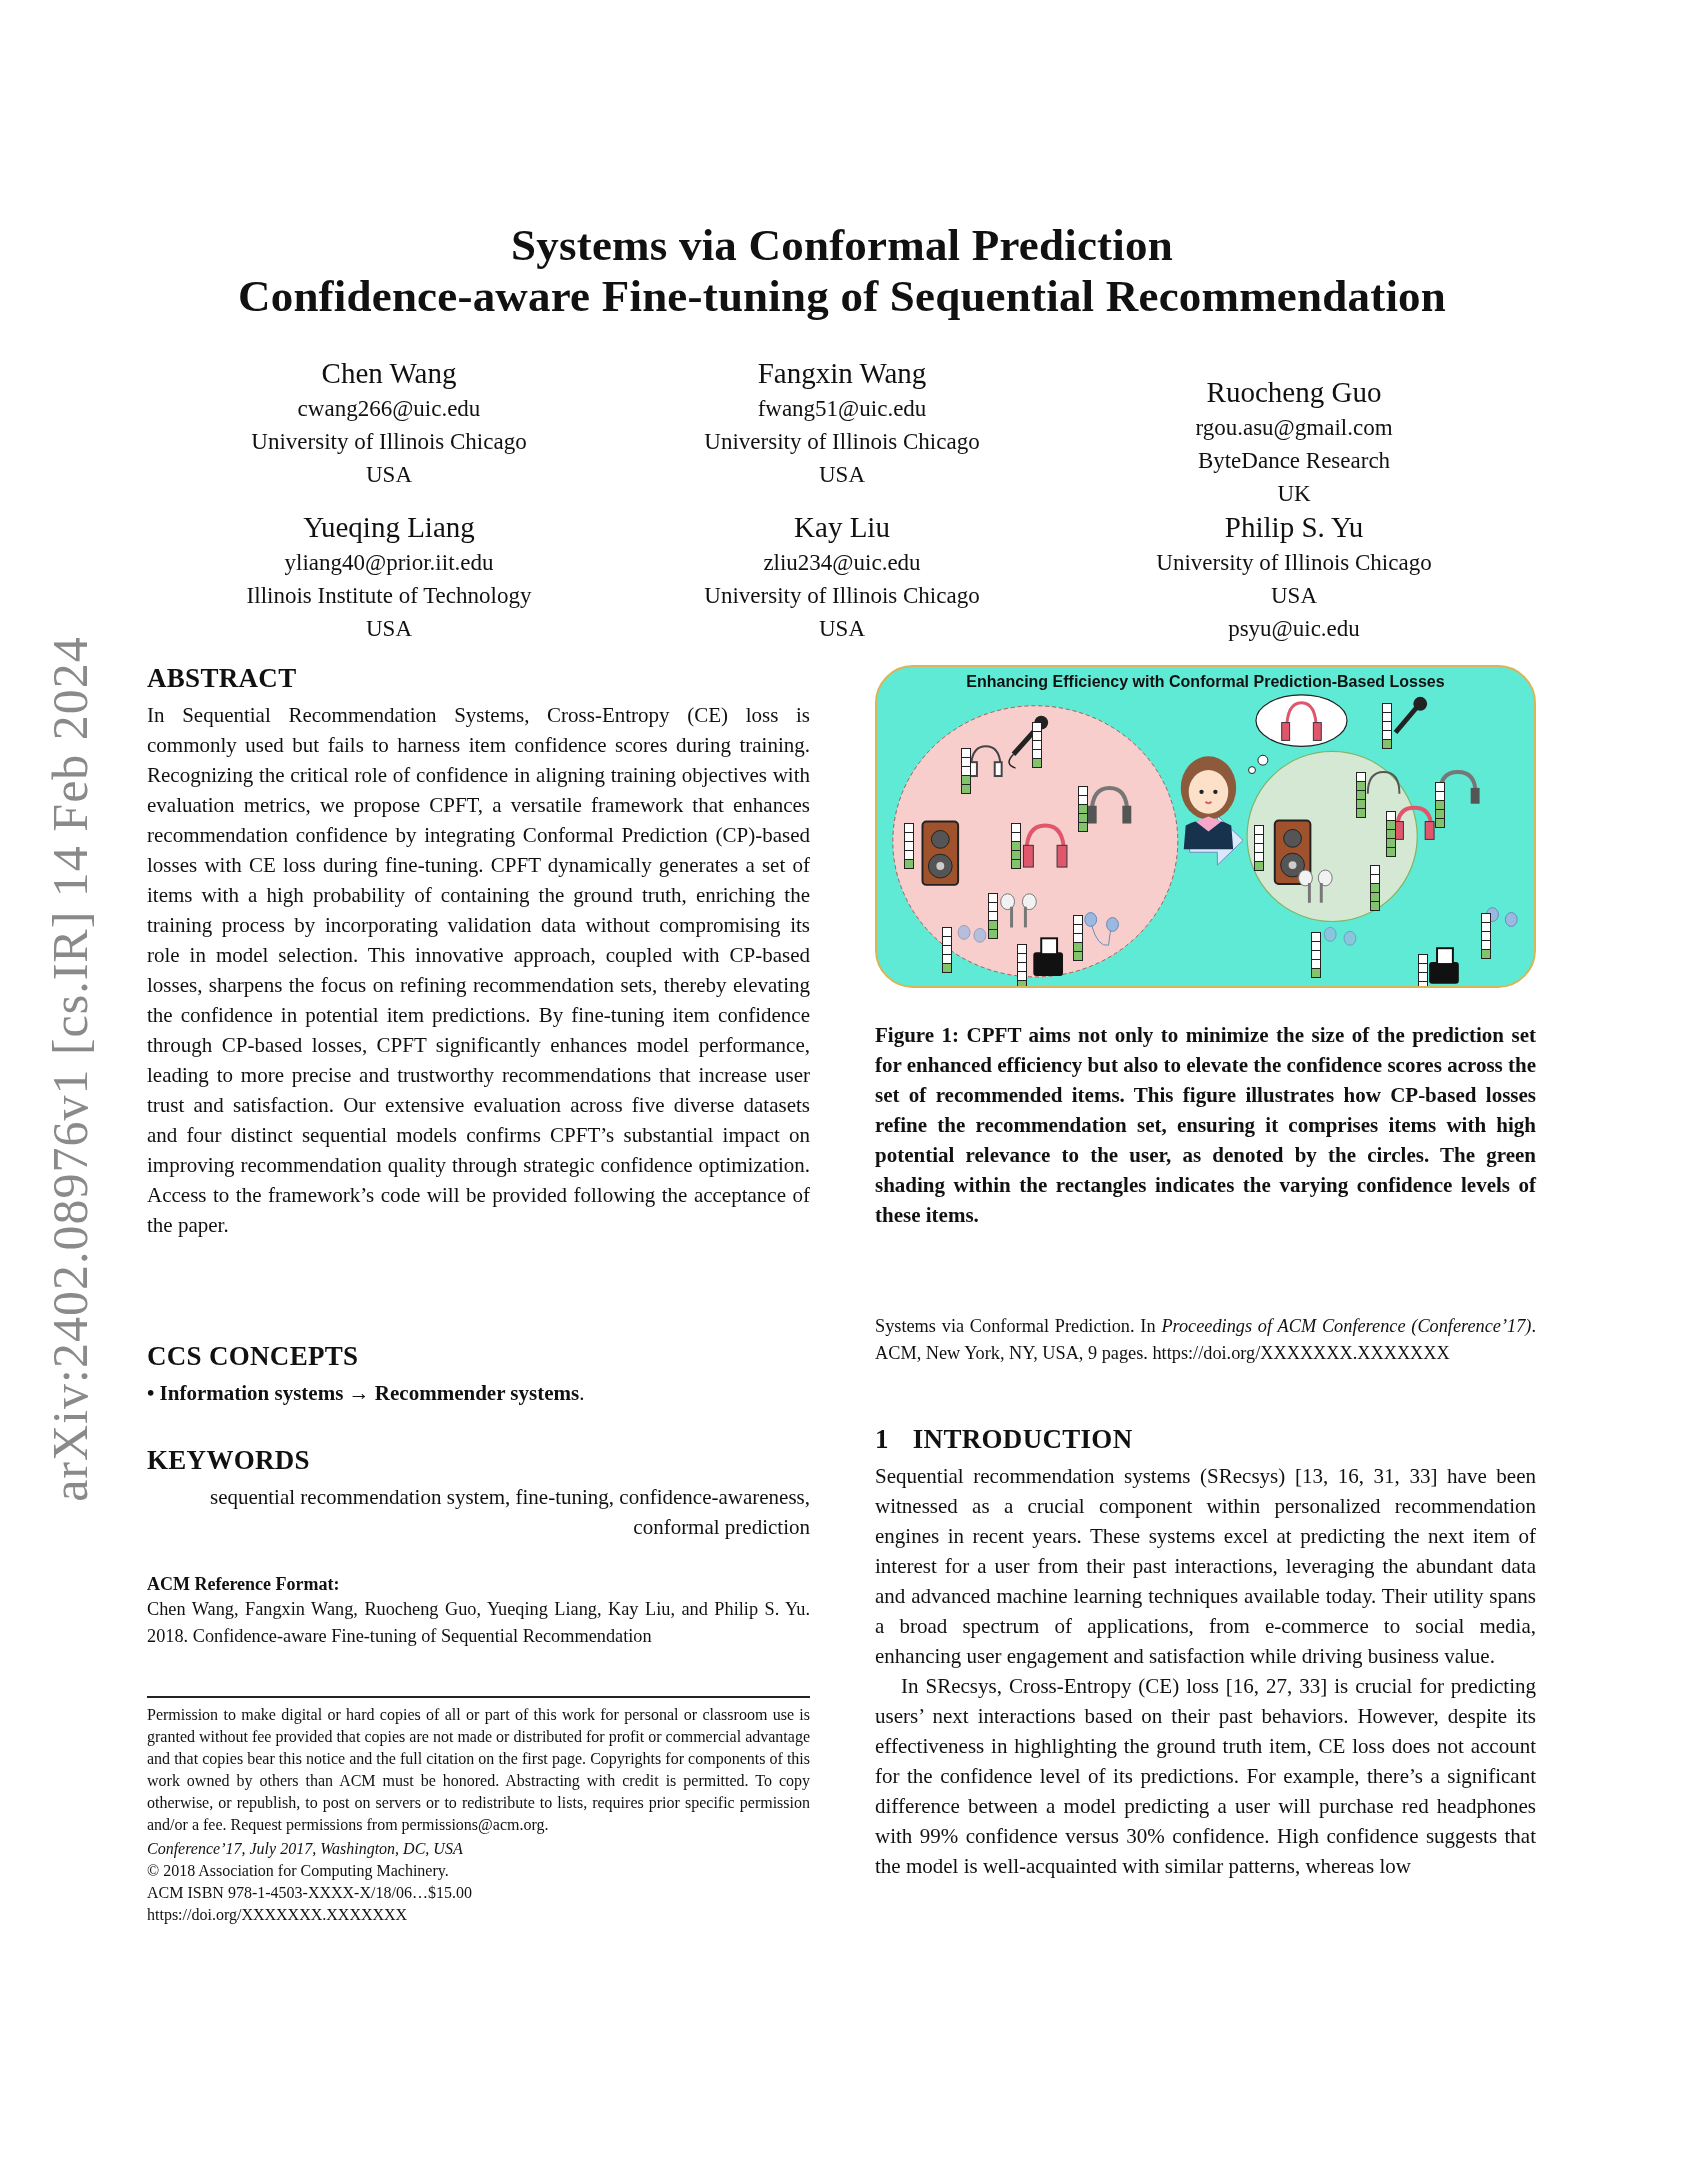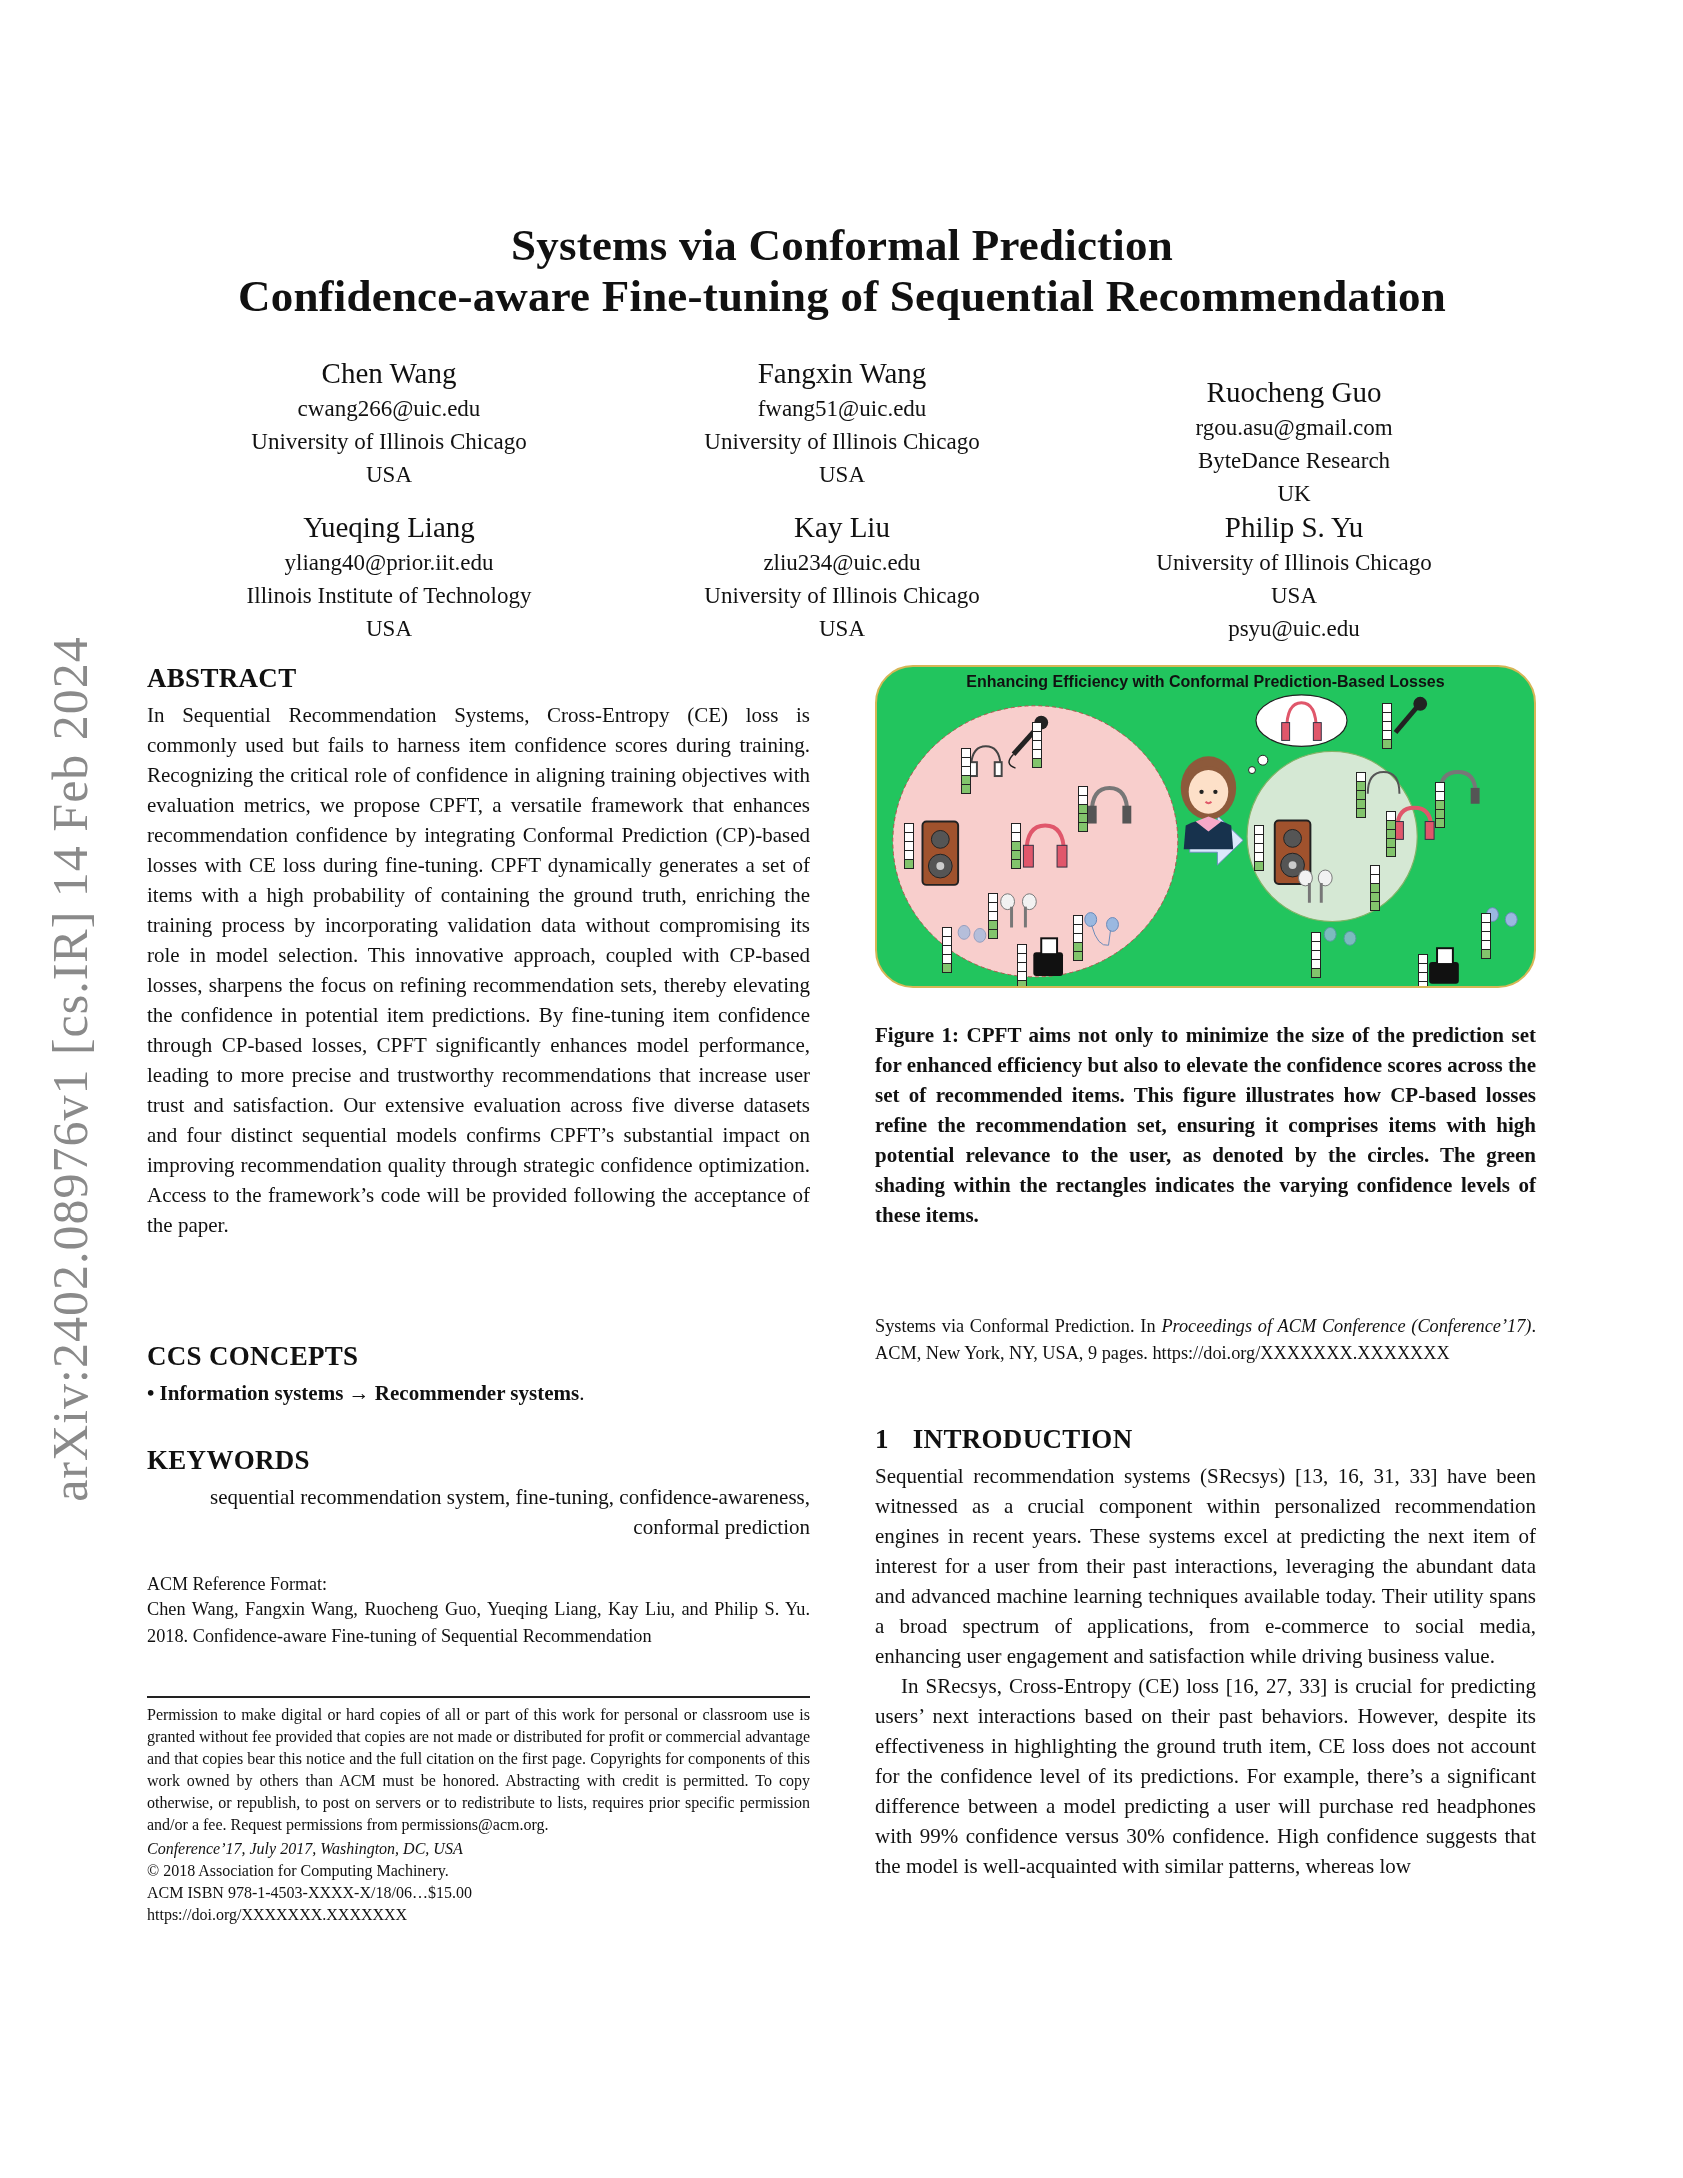--- a/index.html
+++ b/index.html
@@ -9,21 +9,21 @@
   .author { position: absolute; width: 436px; text-align: center; font-size: 23px; line-height: 33px; }
   .author .name { font-size: 29px; line-height: 38px; }
   .side-arxiv { left: 40px; top: 594px; width: 59px; height: 950px; }
   .side-arxiv span { position: absolute; left: 50%; top: 50%; transform: translate(-50%, -50%) rotate(-90deg); white-space: nowrap; font-family: "Liberation Serif", serif; font-size: 50px; color: #8a8a8a; letter-spacing: 1px; }
   .col-left { left: 147px; width: 663px; }
   .col-right { left: 875px; width: 661px; }
   h2.sec { margin: 0; font-size: 27px; font-weight: bold; letter-spacing: 0.3px; }
   p.body { margin: 0; font-size: 21px; line-height: 30px; text-align: justify; hyphens: auto; }
   .small { font-size: 16px; line-height: 22px; text-align: justify; }
   .rule { position: absolute; left: 147px; width: 663px; height: 1.5px; background: #222; top: 1696px; }
-  .fig-box { left: 875px; top: 665px; width: 661px; height: 323px; border: 2px solid #d6b656; border-radius: 38px; background: #22c55e; box-sizing: border-box; overflow: hidden; }
+  .fig-box { left: 875px; top: 665px; width: 661px; height: 323px; border: 2px solid #d6b656; border-radius: 38px; background: #5eead4; box-sizing: border-box; overflow: hidden; }
   .fig-title { position: absolute; left: 0; right: 0; top: 6px; text-align: center; font-family: "Liberation Sans", sans-serif; font-weight: bold; font-size: 16px; color: #111; }
   .caption { font-weight: bold; font-size: 21px; line-height: 30px; text-align: justify; }
   .bars { position: absolute; width: 10px; }
   .bars i { display: block; height: 8px; border: 1px solid #222; border-bottom: none; background: #fff; }
   .bars i:last-child { border-bottom: 1px solid #222; }
   .bars i.g { background: #82c46c; }
   .indent { text-indent: 26px; }
 </style>
 </head>
 <body>
@@ -85,21 +85,21 @@
   <h2 class="sec">CCS CONCEPTS</h2>
   <p class="body" style="margin-top:6px;"><b>• Information systems → Recommender systems</b><span>.</span></p>
 </div>
 
 <div class="abs col-left" style="top:1445px;">
   <h2 class="sec">KEYWORDS</h2>
   <p class="body" style="margin-top:6px; text-align:right;">sequential recommendation system, fine-tuning, confidence-awareness, conformal prediction</p>
 </div>
 
 <div class="abs col-left" style="top:1572px;">
-  <div style="font-weight:normal; font-size:18px; line-height:24px;">ACM Reference Format:</div>
+  <div style="font-weight:bold; font-size:18px; line-height:24px;">ACM Reference Format:</div>
   <div style="font-size:18.3px; line-height:27px; text-align:justify;">Chen Wang, Fangxin Wang, Ruocheng Guo, Yueqing Liang, Kay Liu, and Philip S. Yu. 2018. Confidence-aware Fine-tuning of Sequential Recommendation</div>
 </div>
 
 <div class="rule"></div>
 
 <div class="abs col-left small" style="top:1704px;">
   <div>Permission to make digital or hard copies of all or part of this work for personal or classroom use is granted without fee provided that copies are not made or distributed for profit or commercial advantage and that copies bear this notice and the full citation on the first page. Copyrights for components of this work owned by others than ACM must be honored. Abstracting with credit is permitted. To copy otherwise, or republish, to post on servers or to redistribute to lists, requires prior specific permission and/or a fee. Request permissions from permissions@acm.org.</div>
   <div style="font-style:italic; margin-top:2px;">Conference’17, July 2017, Washington, DC, USA</div>
   <div>© 2018 Association for Computing Machinery.</div>
   <div>ACM ISBN 978-1-4503-XXXX-X/18/06…$15.00</div>

